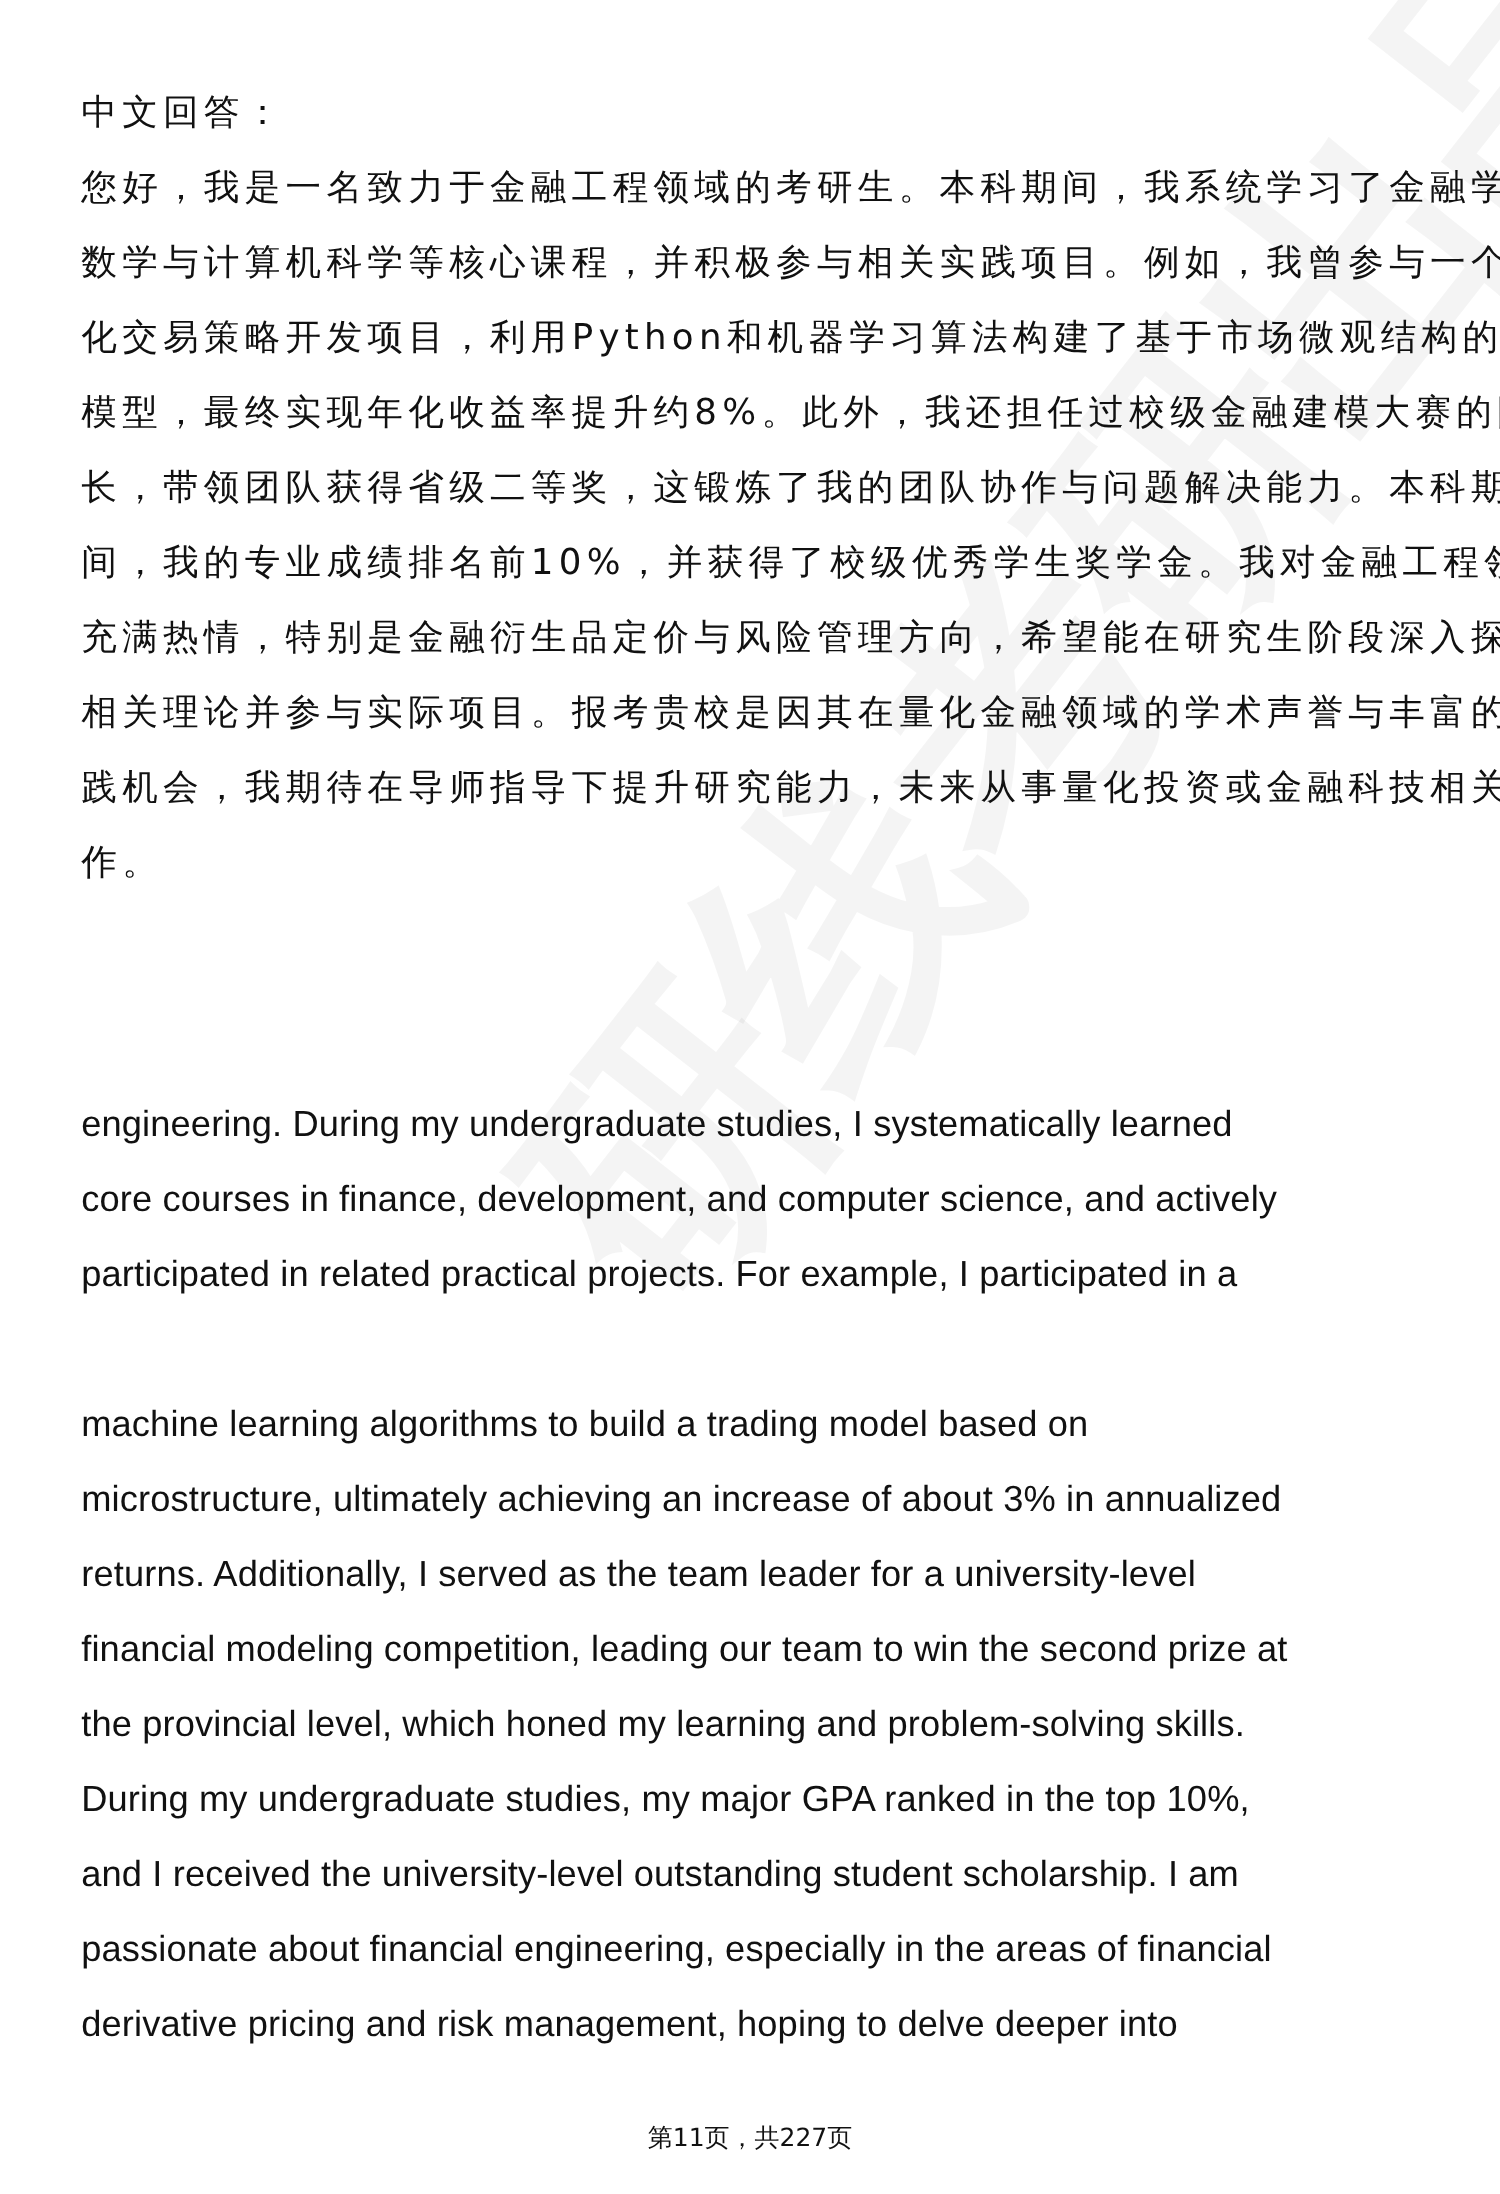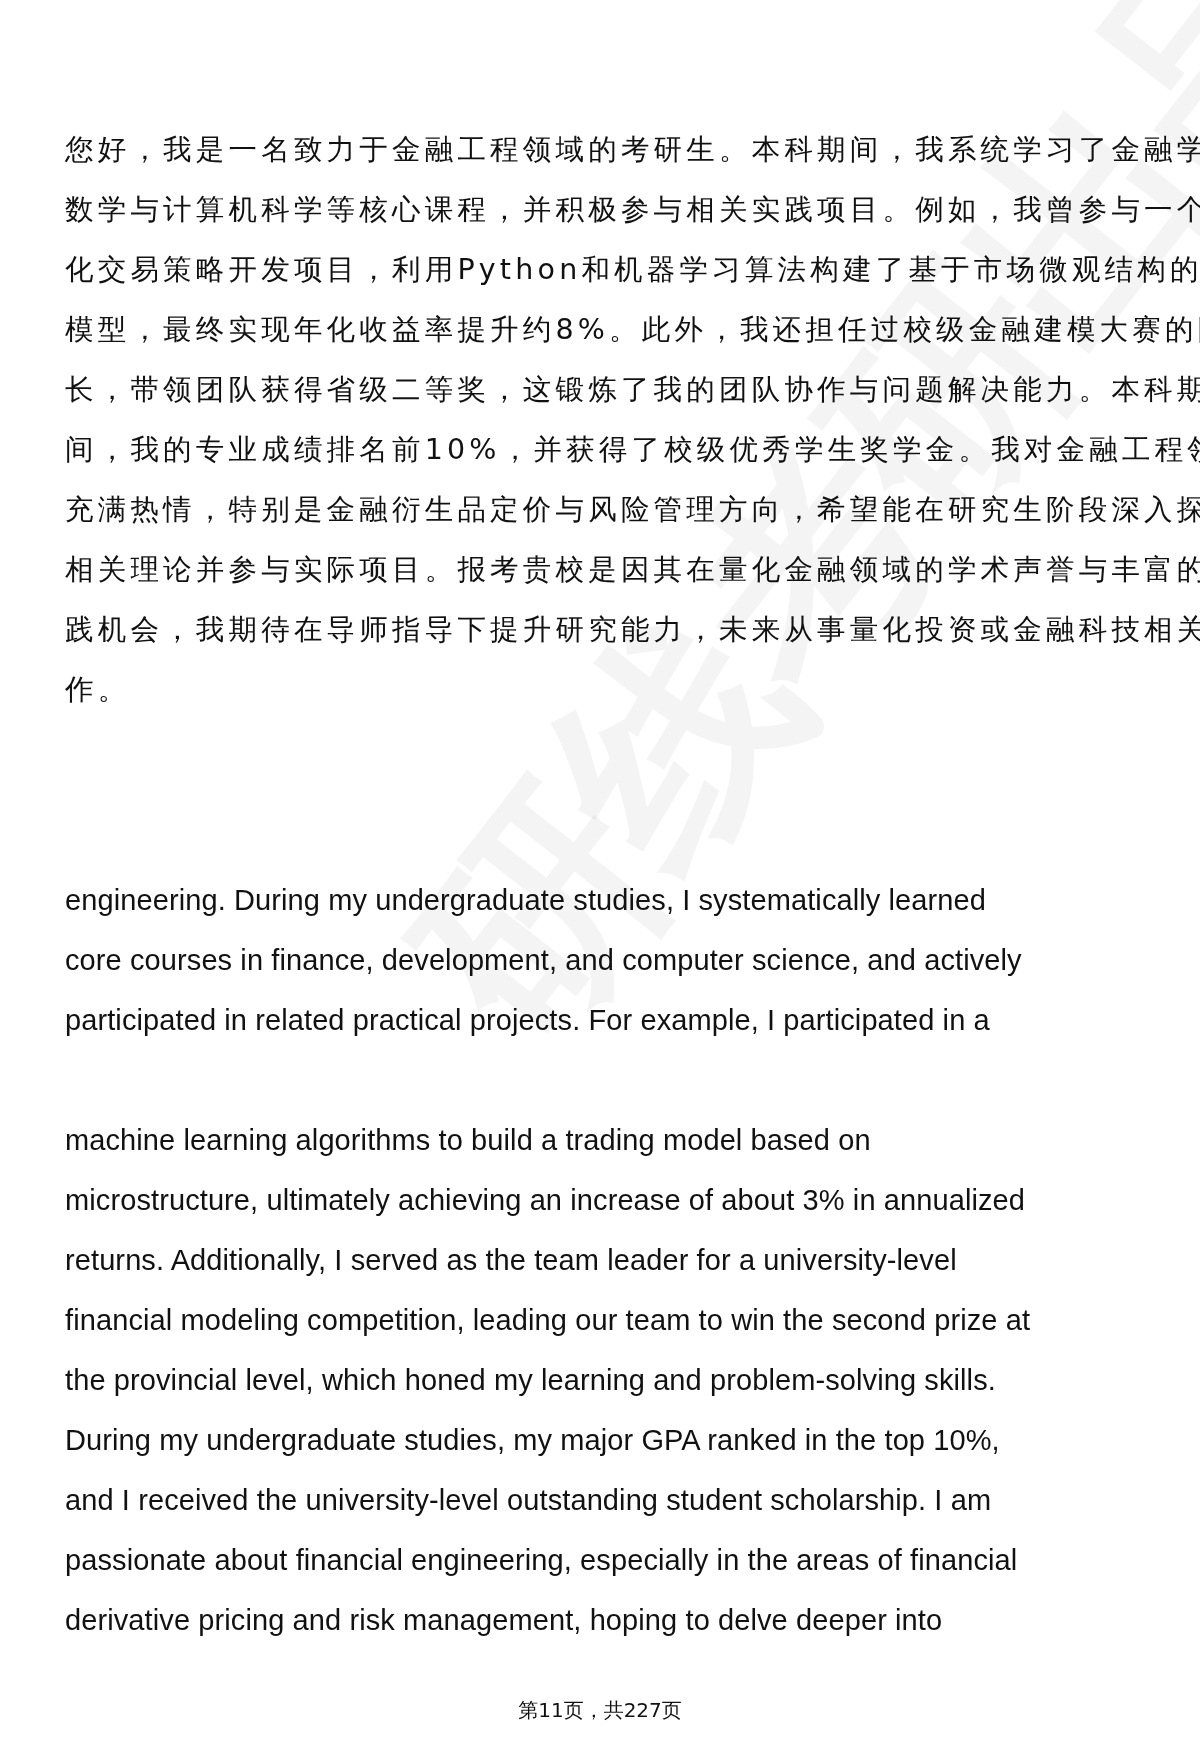--- a/index.html
+++ b/index.html
@@ -23,20 +23,21 @@
     position: absolute; left: 0; width: 1200px; top: 1680px; height: 60px; line-height: 60px;
     text-align: center; font-family: "DejaVu Sans", sans-serif; font-size: 20px; color: #111; z-index: 1;
   }
 </style>
 </head>
 <body>
 
 <div class="page">
   <div class="watermark">研线考研出品</div>
 
+  <div class="line zh" style="top:60px">中文回答：</div>
   <div class="line zh" style="top:120px">您好，我是一名致力于金融工程领域的考研生。本科期间，我系统学习了金融学、</div>
   <div class="line zh" style="top:180px">数学与计算机科学等核心课程，并积极参与相关实践项目。例如，我曾参与一个量</div>
   <div class="line zh" style="top:240px">化交易策略开发项目，利用Python和机器学习算法构建了基于市场微观结构的交易</div>
   <div class="line zh" style="top:300px">模型，最终实现年化收益率提升约8%。此外，我还担任过校级金融建模大赛的队</div>
   <div class="line zh" style="top:360px">长，带领团队获得省级二等奖，这锻炼了我的团队协作与问题解决能力。本科期</div>
   <div class="line zh" style="top:420px">间，我的专业成绩排名前10%，并获得了校级优秀学生奖学金。我对金融工程领域</div>
   <div class="line zh" style="top:480px">充满热情，特别是金融衍生品定价与风险管理方向，希望能在研究生阶段深入探索</div>
   <div class="line zh" style="top:540px">相关理论并参与实际项目。报考贵校是因其在量化金融领域的学术声誉与丰富的实</div>
   <div class="line zh" style="top:600px">践机会，我期待在导师指导下提升研究能力，未来从事量化投资或金融科技相关工</div>
   <div class="line zh" style="top:660px">作。</div>

